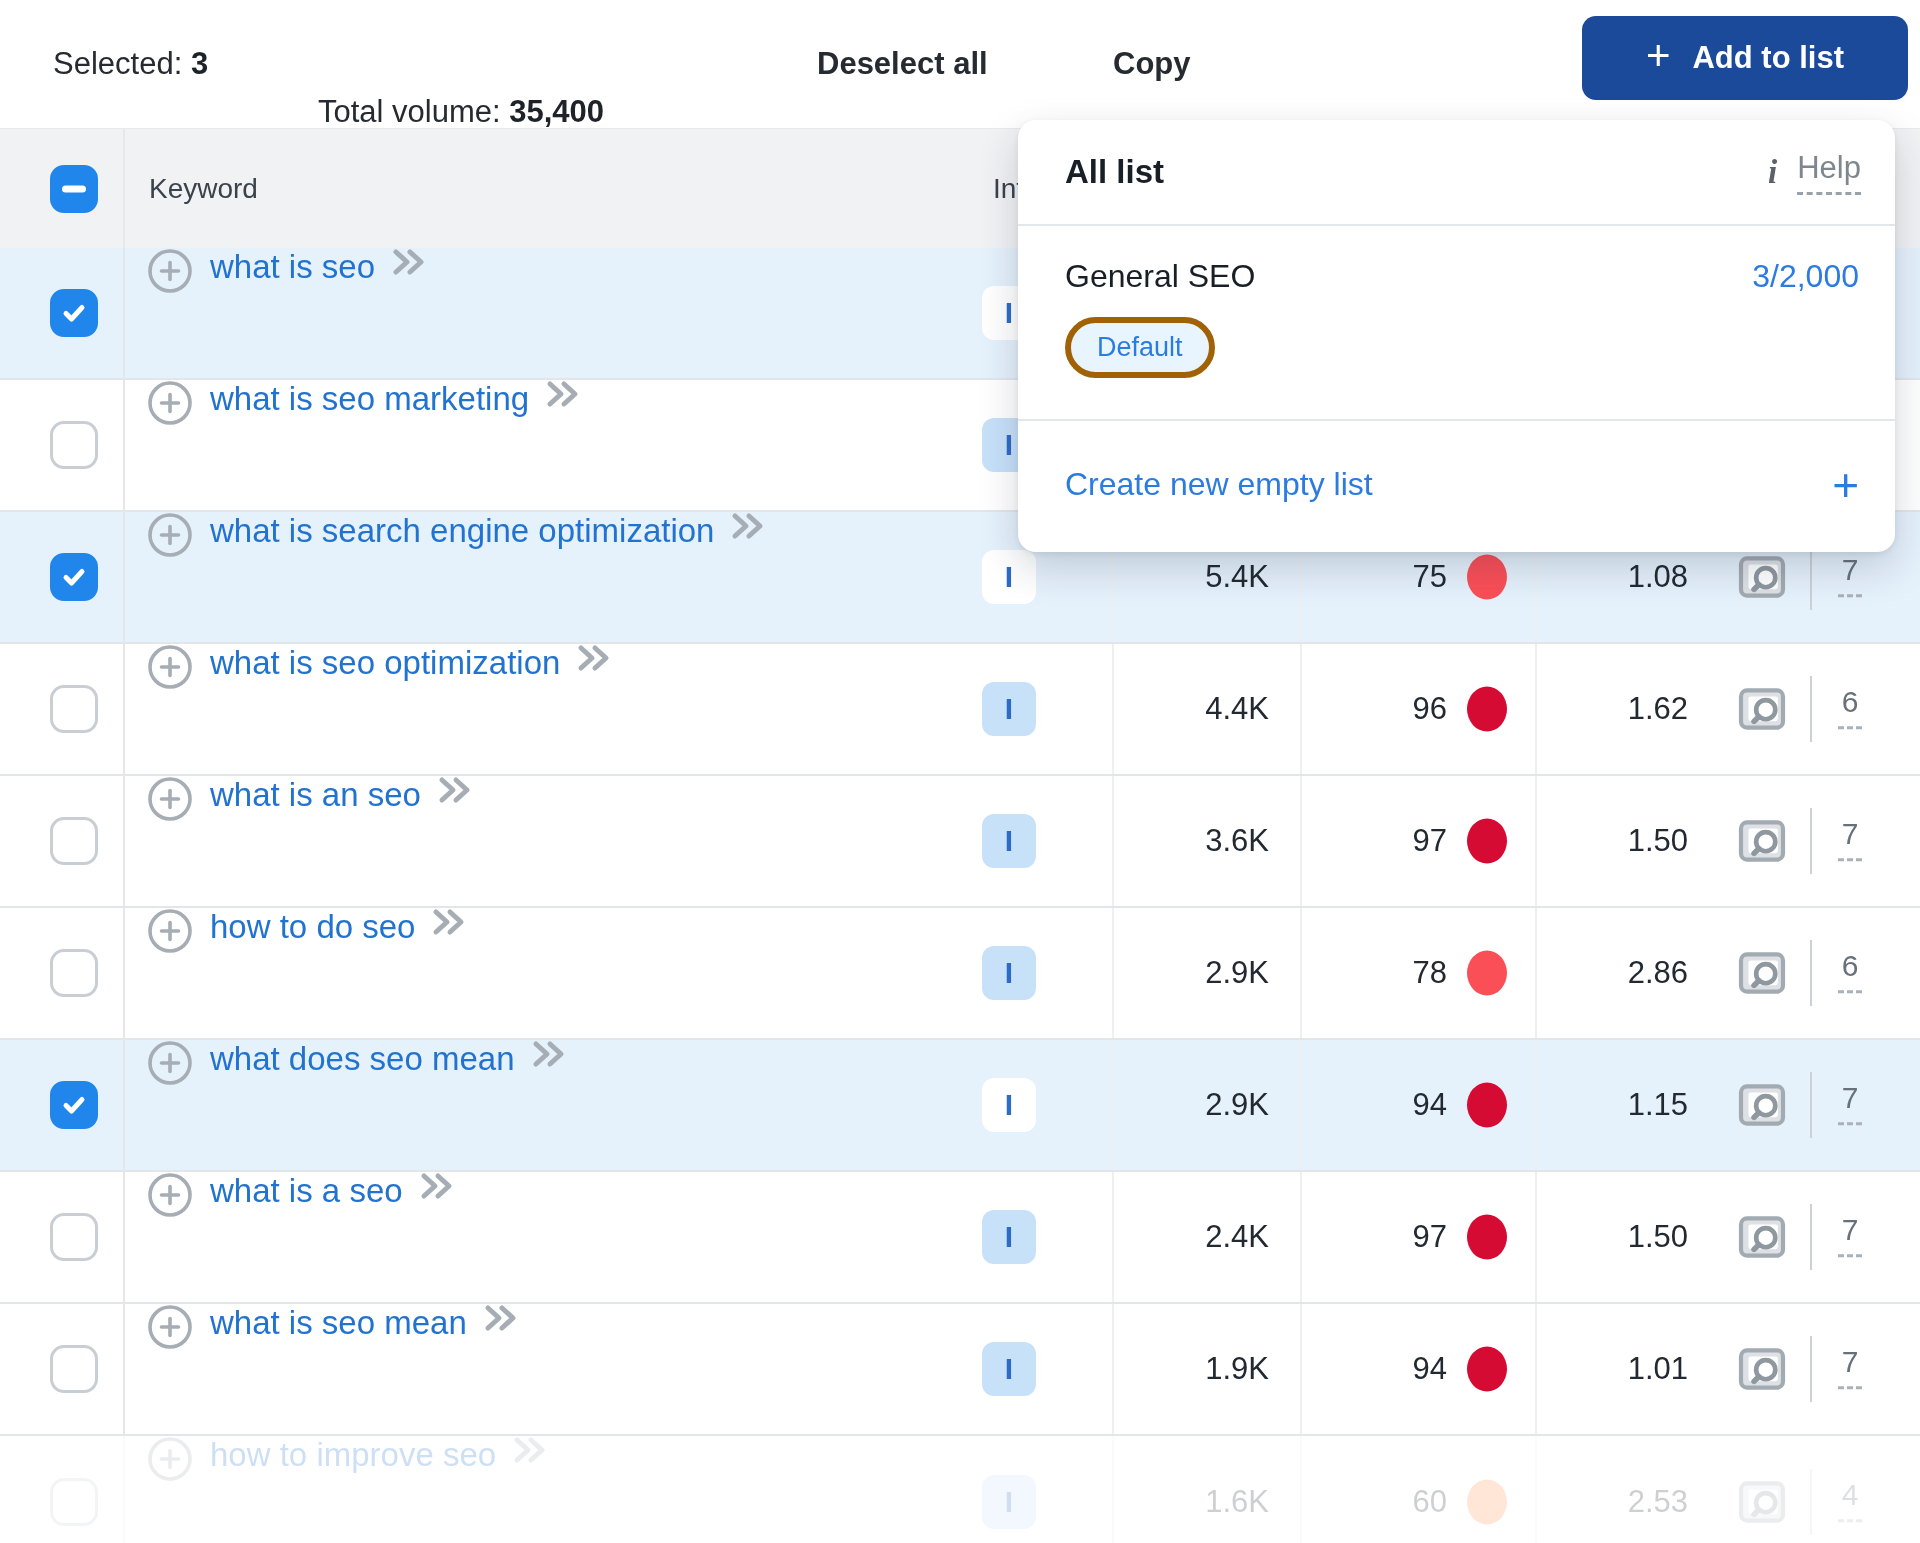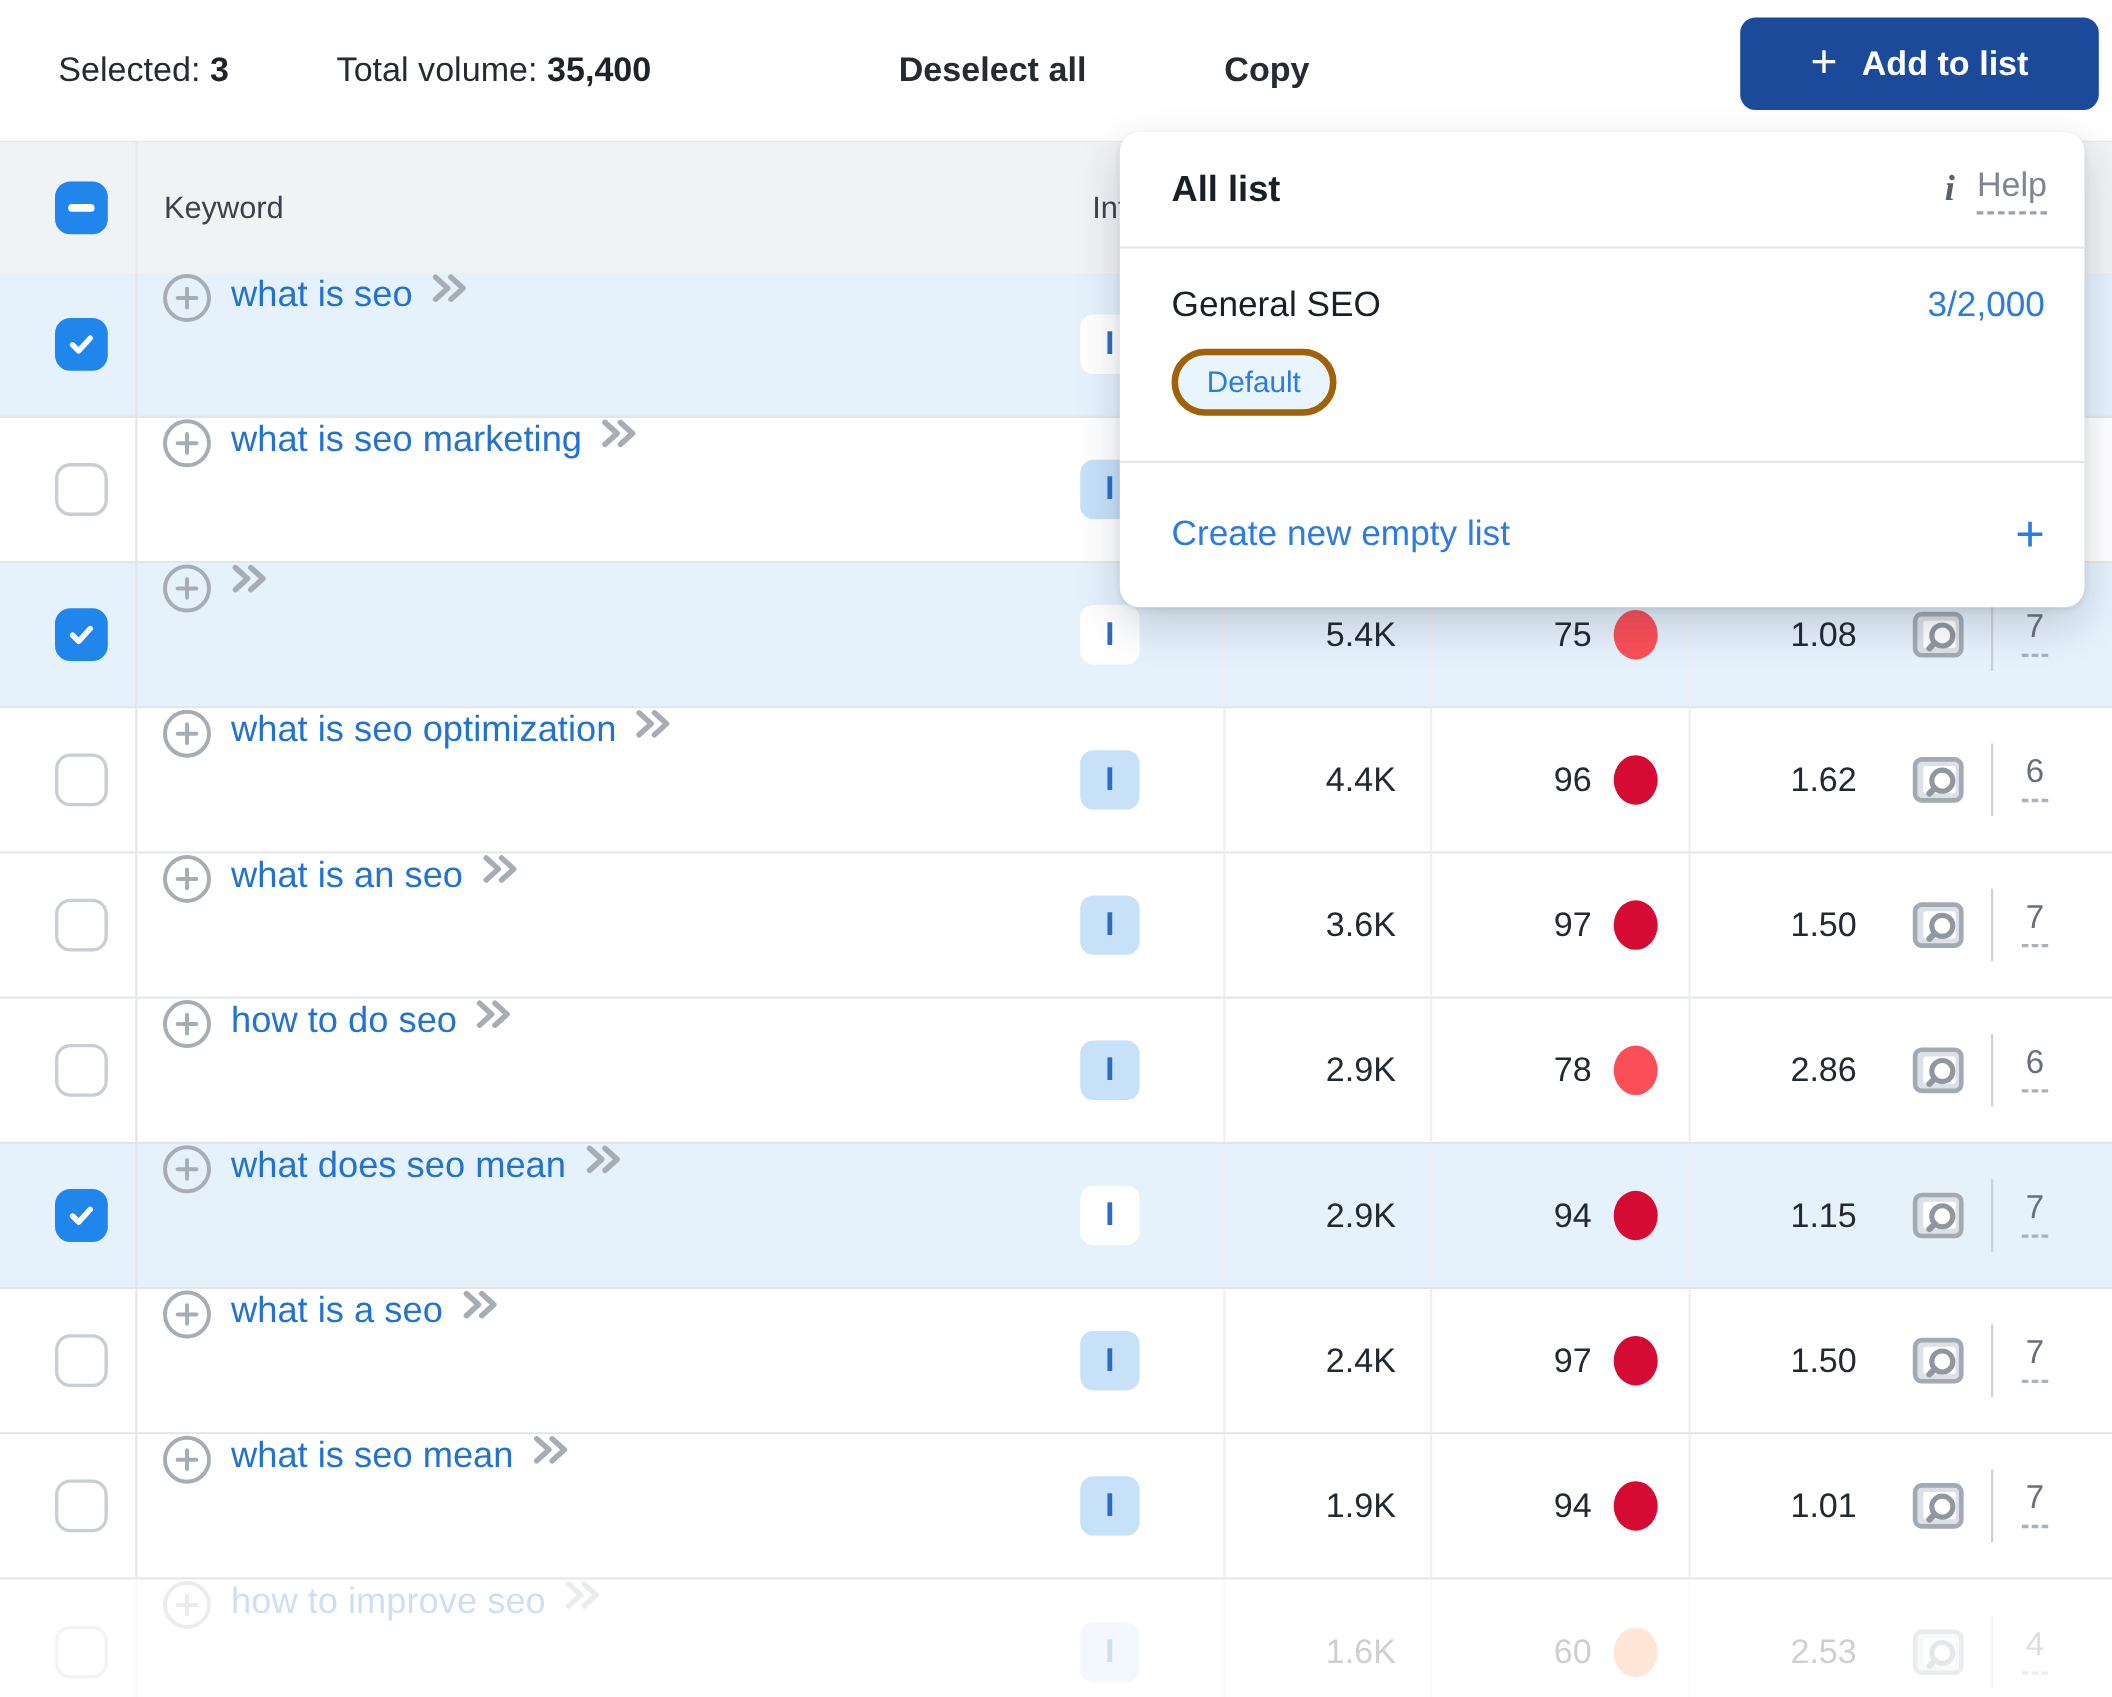--- a/index.html
+++ b/index.html
@@ -5,21 +5,21 @@
   * { margin:0; padding:0; box-sizing:border-box; }
   html,body { width:1920px; height:1543px; overflow:hidden; background:#fff;
     font-family:"Liberation Sans","DejaVu Sans",sans-serif; }
   .stage { position:relative; width:1920px; height:1543px; overflow:hidden; }
 
   
   .toolbar { position:relative; height:128px; background:#fff; }
   .toolbar .tb-item { position:absolute; top:50%; transform:translateY(-50%);
     font-size:31px; color:#252b31; white-space:nowrap; }
   .tb-sel   { left:53px; }
-  .tb-vol   { left:306px; }
+  .tb-vol   { left:318px;margin-top:48px; }
   .tb-item b { font-weight:700; color:#1d2329; }
   .tb-link { color:#2e7ce2; font-weight:700; cursor:pointer; }
   .tb-deselect { left:817px; }
   .tb-copy { left:1113px; }
   .add-btn { position:absolute; top:16px; right:12px; width:326px; height:84px;
     background:#1a4a99; border-radius:14px; display:flex; align-items:center;
     justify-content:center; gap:22px; cursor:pointer; }
   .add-btn .plus { color:#fff; font-size:42px; font-weight:300; line-height:1; margin-top:-4px; }
   .add-btn .lbl  { color:#fff; font-size:31px; font-weight:600; }
 
@@ -180,20 +180,21 @@
           <svg width="26" height="26" viewBox="0 0 26 26">
             <polyline points="5,13.5 10.5,19 21,7.5" fill="none" stroke="#fff" stroke-width="5" stroke-linecap="round" stroke-linejoin="round"></polyline>
           </svg>
         </div>
         <div class="kw-cell">
           <svg width="46" height="46" viewBox="0 0 46 46" class="icon-plus-circle">
             <circle cx="23" cy="23" r="20" fill="none" stroke="#a6adb4" stroke-width="3.6"></circle>
             <line x1="14.5" y1="23" x2="31.5" y2="23" stroke="#a6adb4" stroke-width="3.6" stroke-linecap="round"></line>
             <line x1="23" y1="14.5" x2="23" y2="31.5" stroke="#a6adb4" stroke-width="3.6" stroke-linecap="round"></line>
           </svg>
+          <span class="kw-link">what is search engine optimization</span>
           <svg width="34" height="28" viewBox="0 0 34 28" class="icon-chevrons">
             <polyline points="4,4 15,14 4,24" fill="none" stroke="#a6adb4" stroke-width="5" stroke-linecap="round" stroke-linejoin="round"></polyline>
             <polyline points="18,4 29,14 18,24" fill="none" stroke="#a6adb4" stroke-width="5" stroke-linecap="round" stroke-linejoin="round"></polyline>
           </svg>
         </div>
         <div class="intent-badge">I</div>
         <span class="num m-volume">5.4K</span>
         <span class="num m-kd">75</span>
         <span class="kd-dot" style="background: rgb(251, 79, 87);"></span>
         <span class="num m-cpc">1.08</span>

